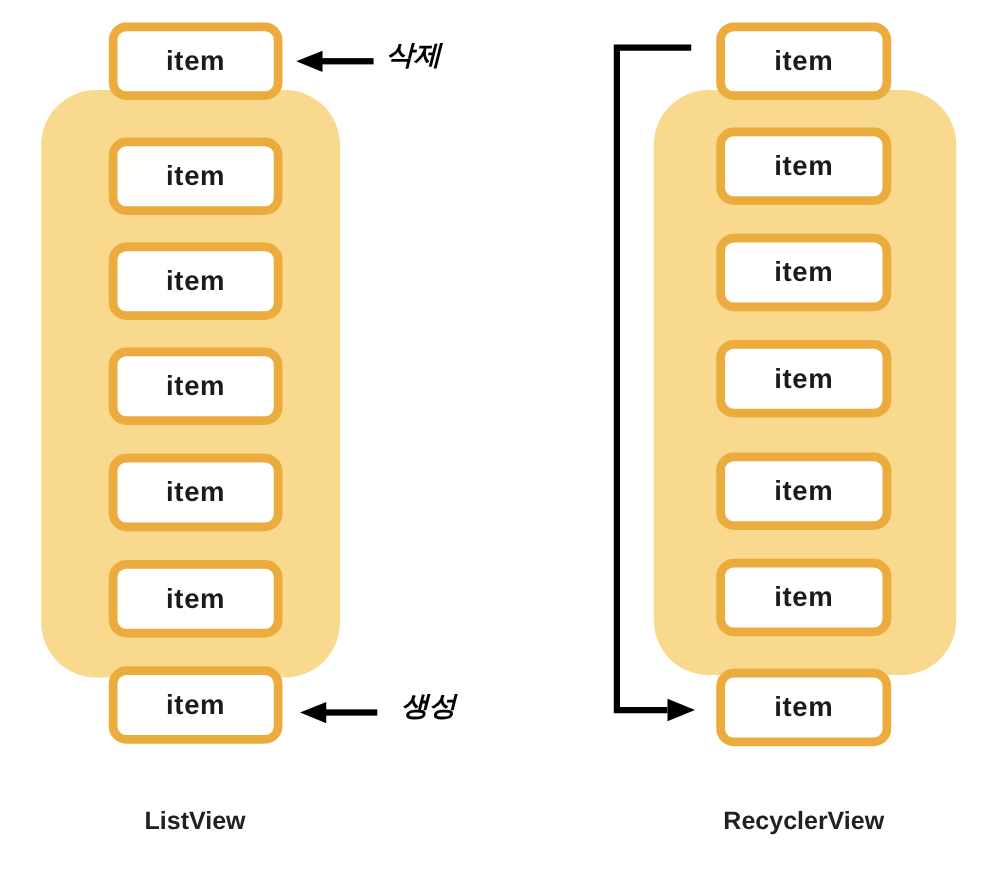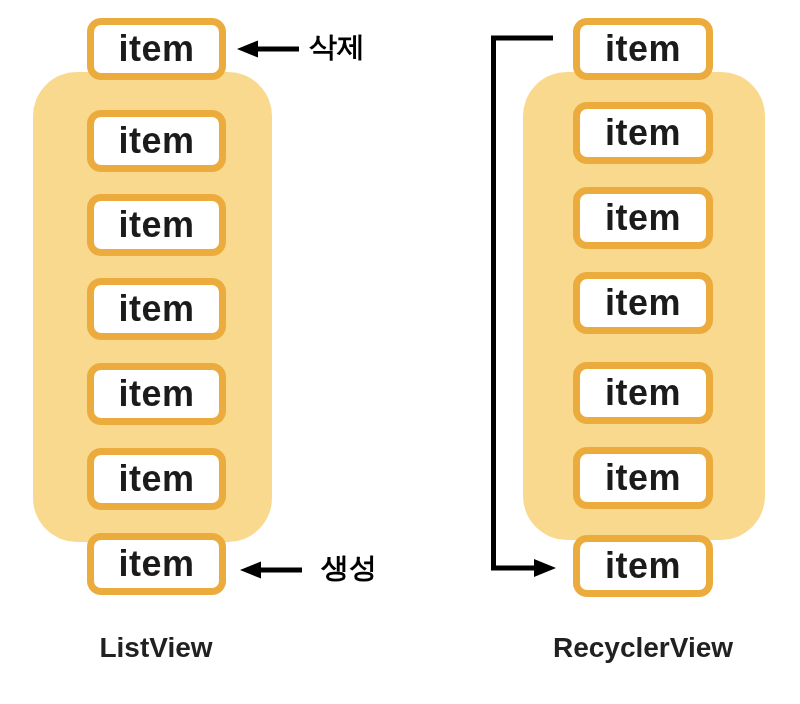--- a/index.html
+++ b/index.html
@@ -29,39 +29,40 @@
     background: var(--item-fill, #ffffff);
     border: 7px solid var(--accent-border, #ECAC3D);
     border-radius: 14px;
     display: flex;
     align-items: center;
     justify-content: center;
   }
   .lv { left: 87px; }
   .rv { left: 573px; width: 140px; }
   .item-label {
-    font-size: 36px;
+    font-size: 22px;
     font-weight: 700;
     color: var(--item-text, #1B1B1B);
     letter-spacing: 0.5px;
   }
   .annot {
     position: absolute;
-    font-size: 28px;
+    font-size: 22px;
     font-weight: 700;
     color: var(--line, #000000);
     white-space: nowrap;
     line-height: 1;
+    font-style: italic;
   }
   .group-title {
     position: absolute;
-    top: 632px;
+    top: 646px;
     width: 220px;
     text-align: center;
-    font-size: 28px;
+    font-size: 20px;
     font-weight: 700;
     color: var(--title-text, #212121);
   }
   .arrow-svg { position: absolute; display: block; }
 </style>
 </head>
 <body>
 
 <div class="canvas">
 

